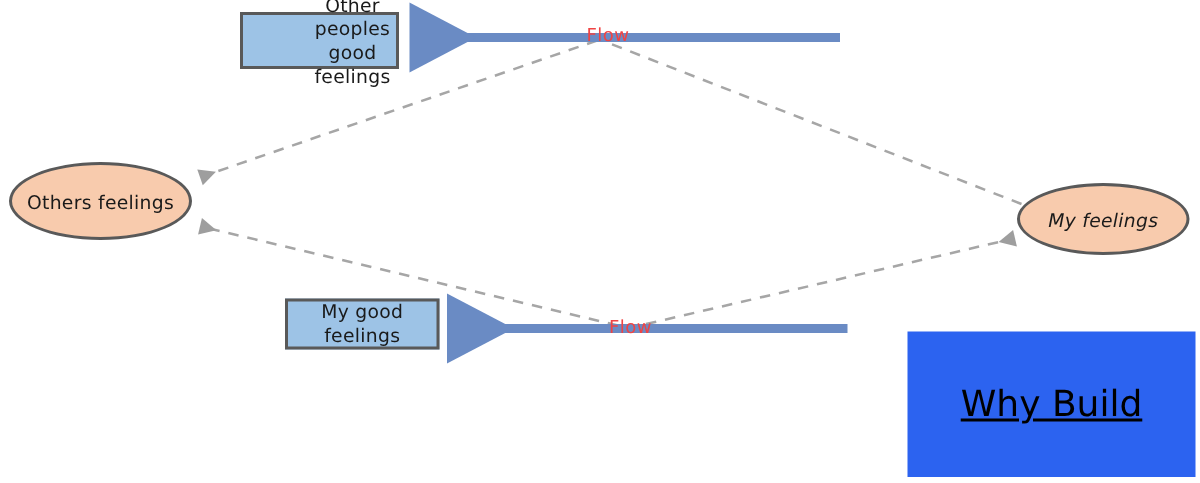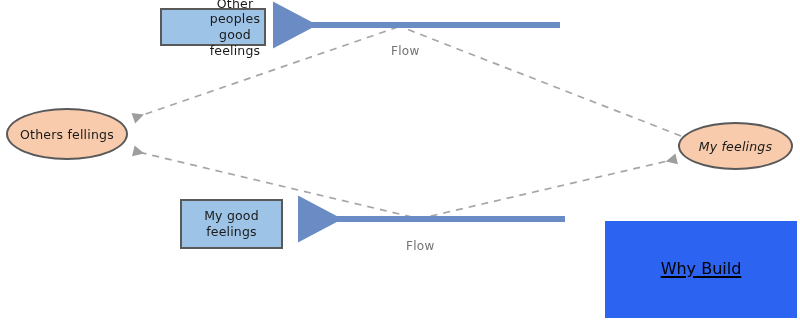--- a/index.html
+++ b/index.html
@@ -46,24 +46,24 @@
   }
 
   #box-other-peoples-good-feelings {
     left: 160px;
     top: 8px;
     width: 106px;
     height: 38px;
     padding-left: 44px;
   }
   #box-my-good-feelings {
-    left: 180px;
+    left: 190px;
     top: 199px;
     width: 103px;
-    height: 50px;
+    height: 34px;
   }
 
   
   .node-ellipse {
     position: absolute;
     box-sizing: border-box;
     background: #f8cbad;
     border: 2px solid #595959;
     border-radius: 50%;
     color: #1a1a1a;
@@ -88,24 +88,23 @@
     width: 115px;
     height: 48px;
     font-style: italic;
   }
 
   
   .flow-label {
     position: absolute;
     font-family: "DejaVu Sans", sans-serif;
     font-size: 12px;
-    color: #737373;
+    color: #ef4444;
     letter-spacing: 0.3px;
     white-space: nowrap;
-    margin-top: 28px;
   }
   #flow-label-top {
     left: 391px;
     top: 16px;
   }
   #flow-label-bottom {
     left: 406px;
     top: 211px;
   }
 
@@ -119,21 +118,21 @@
     background: #2c63f0;
     display: flex;
     flex-direction: column;
     align-items: center;
     justify-content: center;
     gap: 1px;
   }
   #title-block .tline {
     color: #000000;
     font-family: "DejaVu Sans", sans-serif;
-    font-size: 16px;
+    font-size: 24px;
     font-weight: 400;
     text-decoration: underline;
     text-decoration-thickness: 2px;
     text-underline-offset: 2px;
     line-height: 1.14;
     white-space: nowrap;
   }
 </style>
 </head>
 <body>
@@ -162,21 +161,21 @@
       <line x1="565" y1="219" x2="301" y2="219" marker-end="url(#mk-blue)"></line>
     </g>
   </svg>
 
   <div class="node-box" id="box-other-peoples-good-feelings">Other peoples
 good feelings</div>
 
   <div class="node-box" id="box-my-good-feelings">My good
 feelings</div>
 
-  <div class="node-ellipse" id="ellipse-others-fellings">Others fellings</div>
+  <div class="node-ellipse" id="ellipse-others-fellings">Others feelings</div>
 
   <div class="node-ellipse" id="ellipse-my-feelings">My feelings</div>
 
   <div class="flow-label" id="flow-label-top">Flow</div>
 
   <div class="flow-label" id="flow-label-bottom">Flow</div>
 
   <div id="title-block">
     <div class="tline">Why Build</div>
   </div>

